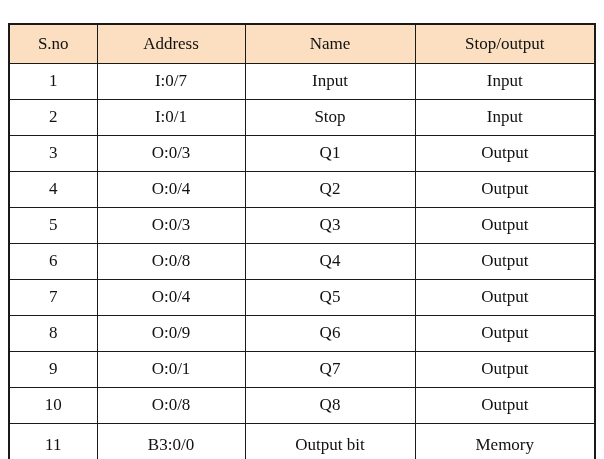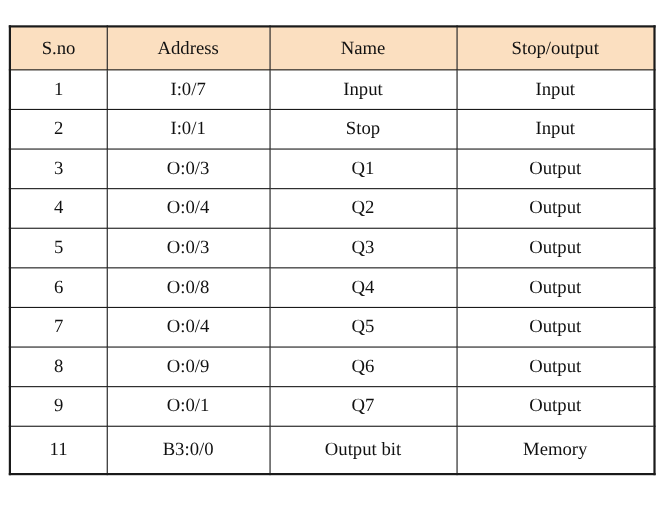--- a/index.html
+++ b/index.html
@@ -145,20 +145,26 @@
         <td>Output</td>
       </tr>
 
       <tr>
         <td>9</td>
         <td>O:0/1</td>
         <td>Q7</td>
         <td>Output</td>
       </tr>
 
+      <tr>
+        <td>10</td>
+        <td>O:0/8</td>
+        <td>Q8</td>
+        <td>Output</td>
+      </tr>
 
       <tr class="tall-row">
         <td>11</td>
         <td>B3:0/0</td>
         <td>Output bit</td>
         <td>Memory</td>
       </tr>
 
     </tbody>
   </table>

